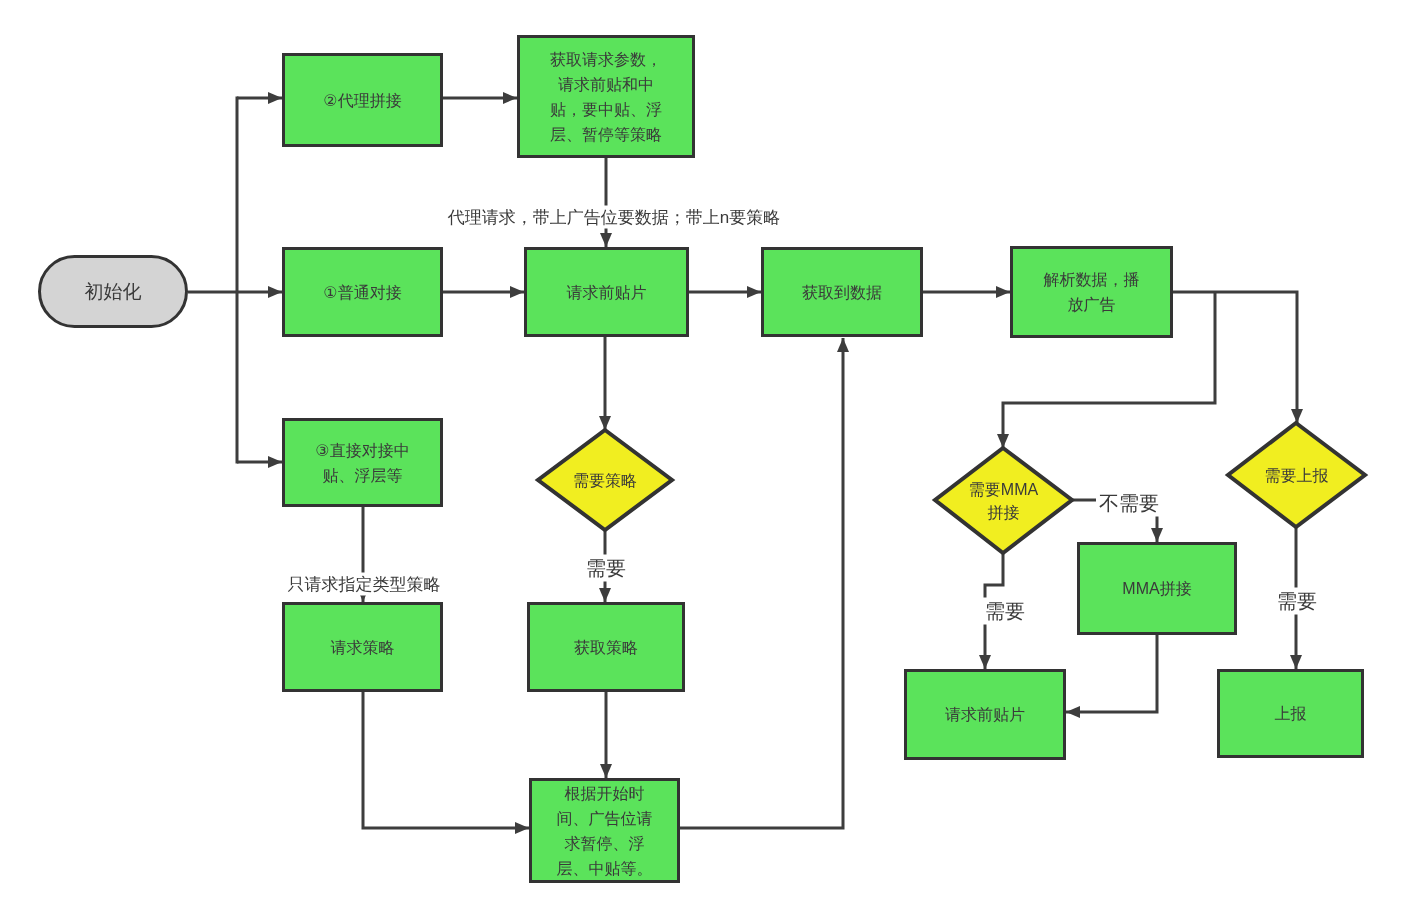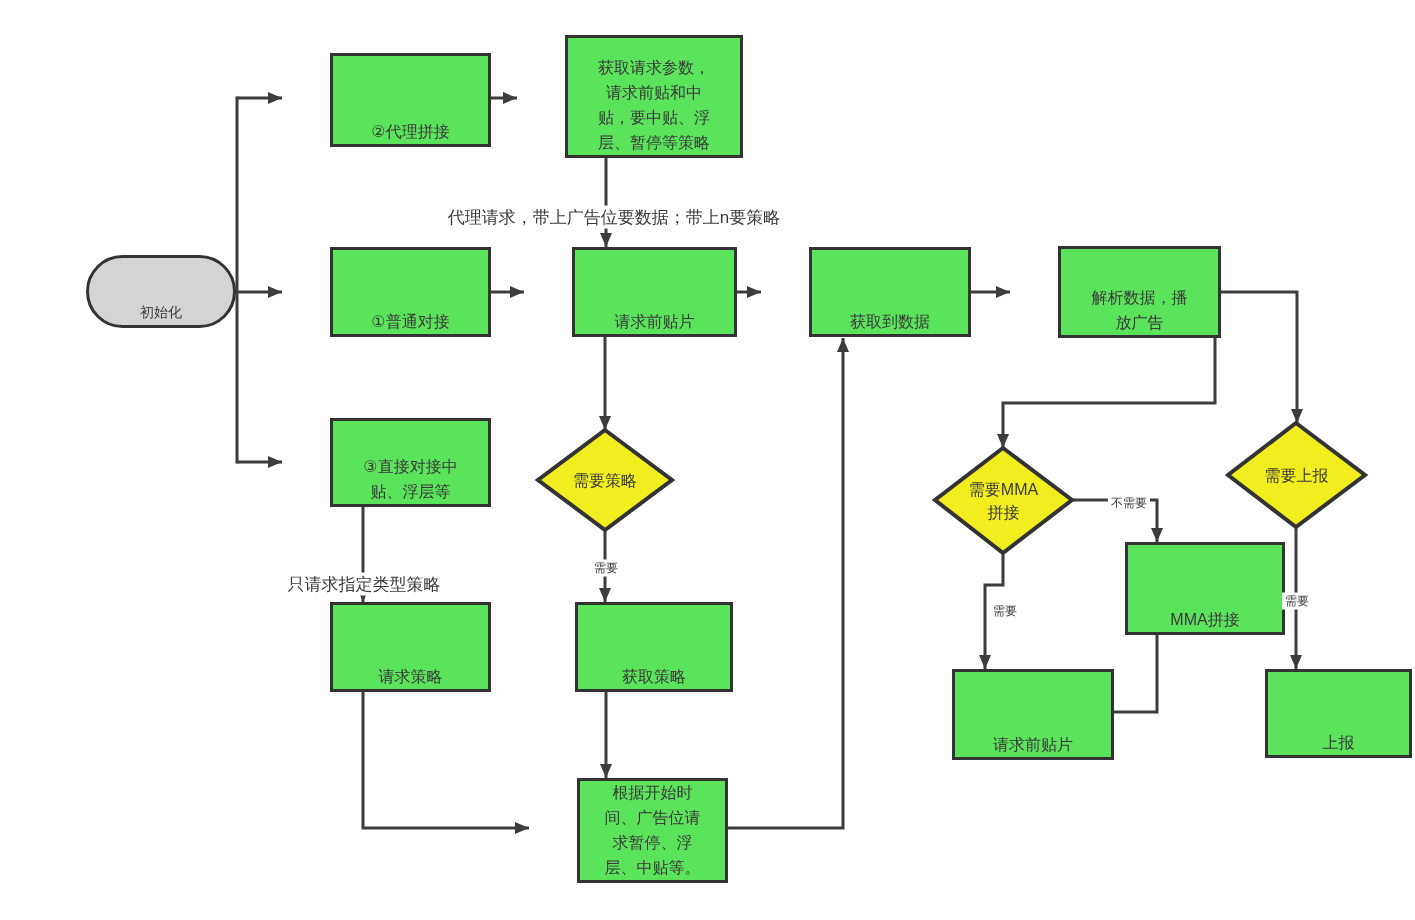--- a/index.html
+++ b/index.html
@@ -28,56 +28,55 @@
   #ah path { fill: var(--line, #3d3d3d); }
   .dia {
     fill: var(--decision-fill, #f1ee20);
     stroke: var(--border, #333);
     stroke-width: 4;
     stroke-linejoin: miter;
   }
   .node {
     position: absolute;
     display: flex;
-    align-items: flex-end;
+    align-items: center;
     justify-content: center;
     text-align: center;
     font-size: 16px;
     line-height: 25px;
     color: var(--text, #3a3a3a);
-    margin-left: 48px;
   }
   .node .node-label { white-space: pre-line; }
   .box {
     background: var(--process-fill, #5be35b);
     border: 3px solid var(--border, #333);
   }
   .start {
     background: var(--start-fill, #d4d4d4);
     border: 3px solid var(--border, #333);
     border-radius: 37px;
-    font-size: 14px;
+    font-size: 19px;
   }
   .dia-label {
     position: absolute;
     display: flex;
     align-items: center;
     justify-content: center;
     text-align: center;
     font-size: 16px;
     line-height: 23px;
     color: var(--text, #3a3a3a);
   }
   .dia-label span { white-space: pre-line; }
   .edge-label {
     position: absolute;
     transform: translate(-50%, -50%);
     background: var(--background, #fff);
     padding: 0 3px;
-    font-size: 12px;
+    font-size: 20px;
     white-space: nowrap;
     color: var(--text, #3a3a3a);
   }
   .edge-label.big { font-size: 17px; margin-top: 12px; }
 </style>
 </head>
 <body>
 
 <div class="canvas">
 

